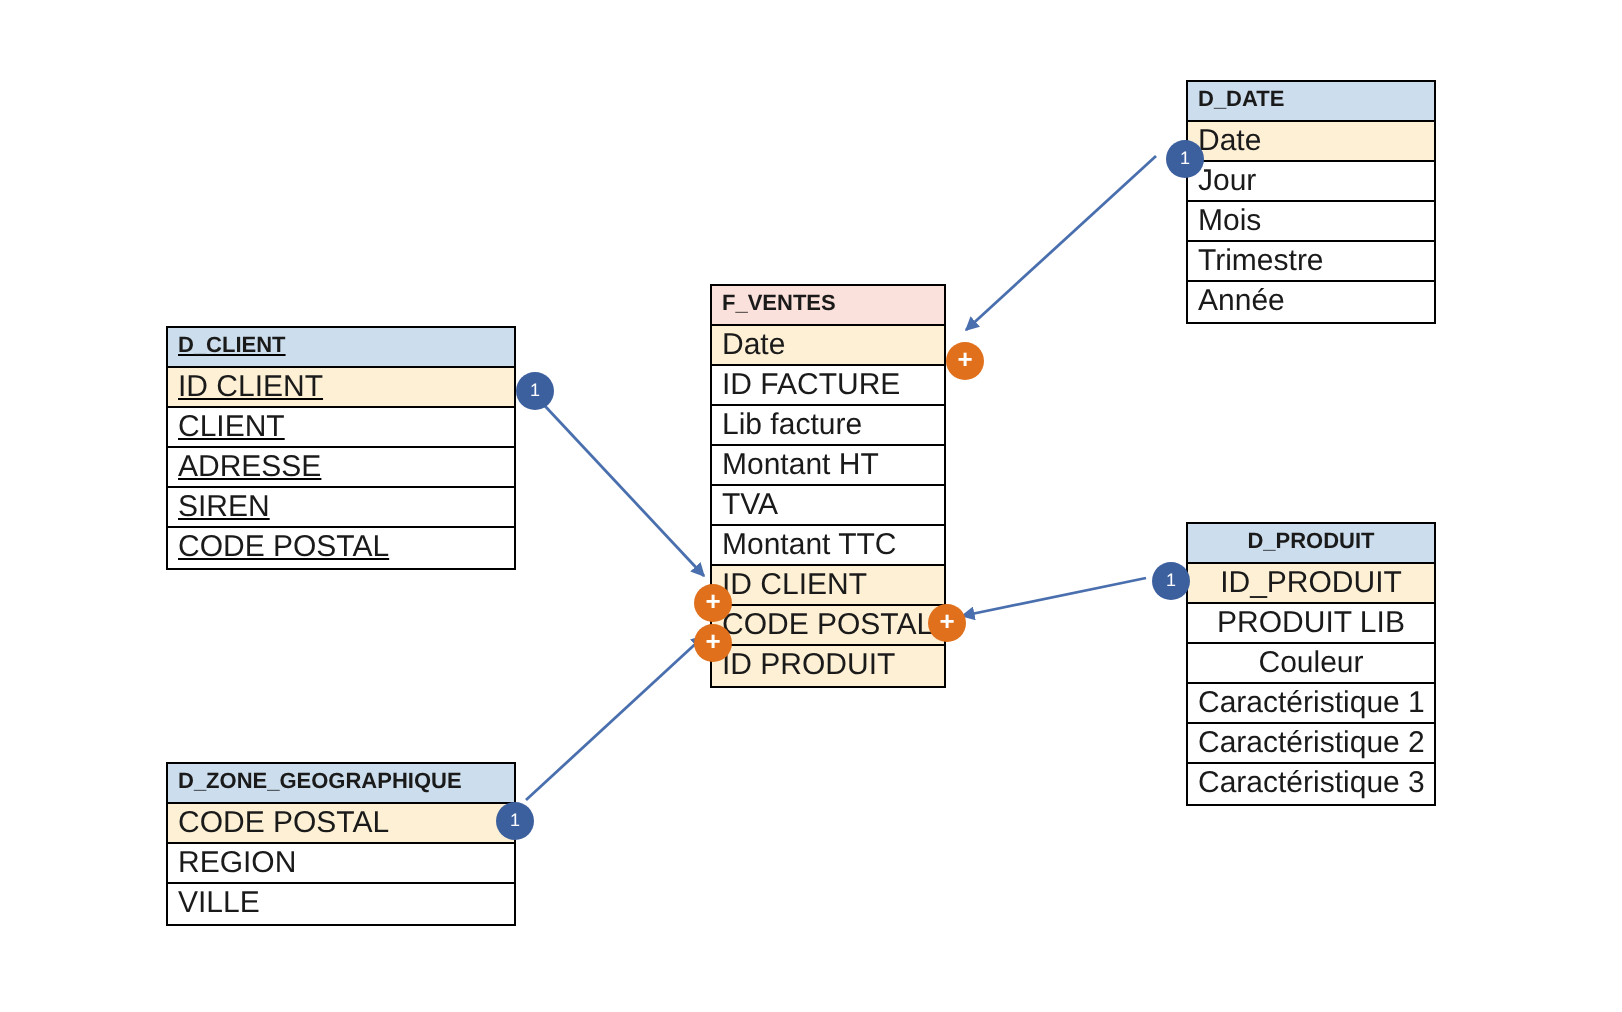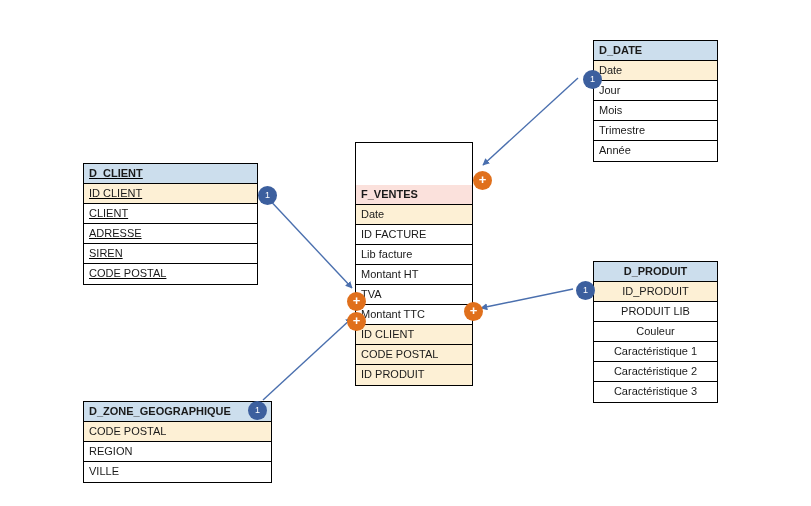--- a/index.html
+++ b/index.html
@@ -38,28 +38,27 @@
     font-size: 11px;
     font-weight: bold;
     color: #1a1a1a;
     background: #ccdeed;
     border-bottom: 1px solid #000000;
     white-space: nowrap;
     overflow: hidden;
   }
   .t-header.fact {
     background: #fbe1dc;
-    margin-top: 42px;
   }
   .t-row {
     box-sizing: border-box;
     height: 20px;
     line-height: 19px;
     padding: 0 5px;
-    font-size: 11px;
+    font-size: 15px;
     color: #1a1a1a;
     background: #ffffff;
     border-bottom: 1px solid #000000;
     white-space: nowrap;
     overflow: hidden;
   }
   .t-row:last-child {
     border-bottom: none;
   }
   .t-row.key {
@@ -110,21 +109,21 @@
 
   <div id="tables-layer">
       <div class="table" style="left: 83px; top: 163px; width: 175px; text-decoration: underline;">
         <div class="t-header">D_CLIENT</div>
         <div class="t-row key">ID CLIENT</div>
         <div class="t-row">CLIENT</div>
         <div class="t-row">ADRESSE</div>
         <div class="t-row">SIREN</div>
         <div class="t-row">CODE POSTAL</div>
       </div>
-      <div class="table" style="left: 83px; top: 381px; width: 189px; margin-top: 20px;">
+      <div class="table" style="left: 83px; top: 381px; width: 175px;">
         <div class="t-header">D_ZONE_GEOGRAPHIQUE</div>
         <div class="t-row key">CODE POSTAL</div>
         <div class="t-row">REGION</div>
         <div class="t-row">VILLE</div>
       </div>
       <div class="table" style="left: 355px; top: 142px; width: 118px;">
         <div class="t-header fact">F_VENTES</div>
         <div class="t-row key">Date</div>
         <div class="t-row">ID FACTURE</div>
         <div class="t-row">Lib facture</div>

